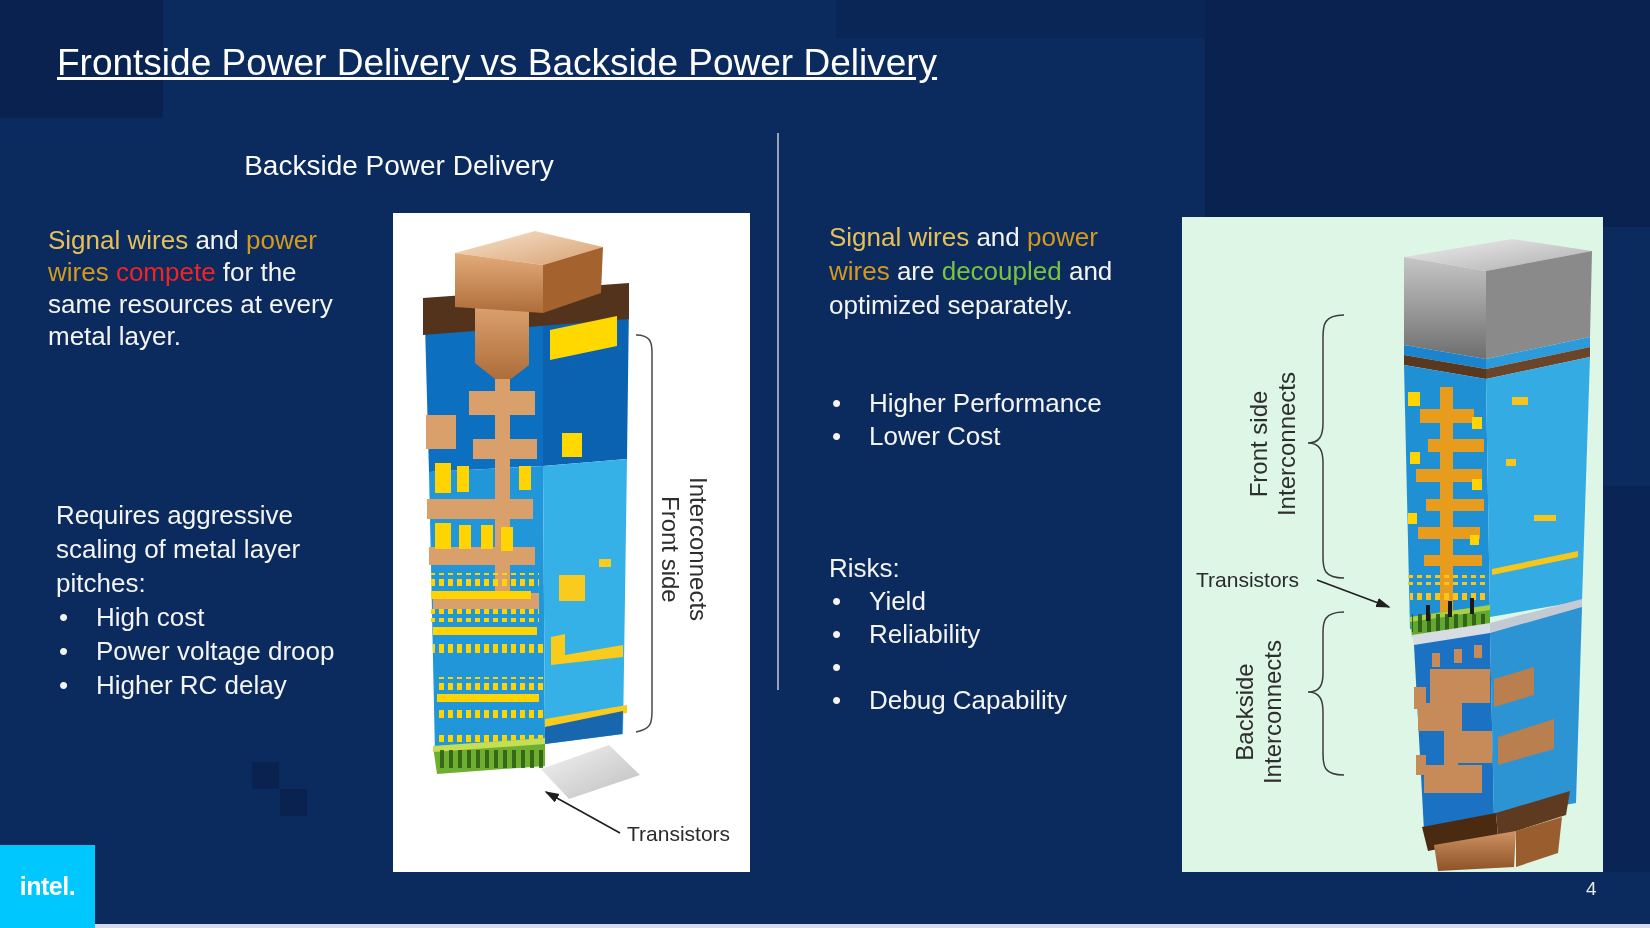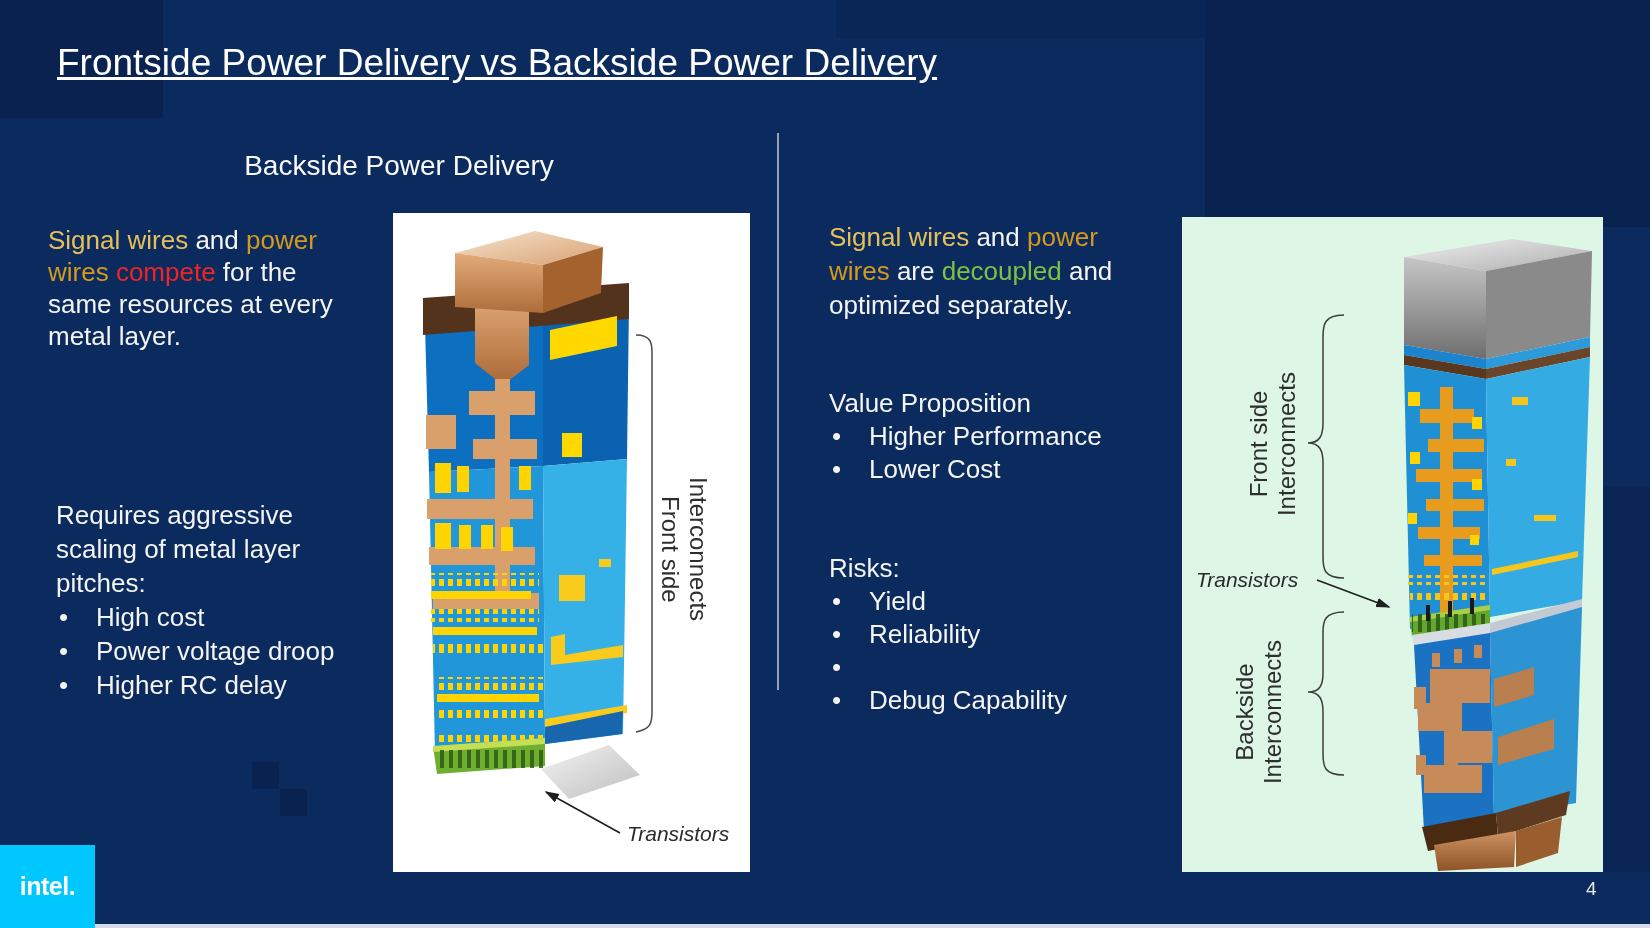--- a/index.html
+++ b/index.html
@@ -23,21 +23,21 @@
   .c-gold{color:var(--signal_gold,#E5C05A);}
   .c-amber{color:var(--power_amber,#D39A1E);}
   .c-red{color:var(--compete_red,#EE2524);}
   .c-green{color:var(--decoupled_green,#7CC142);}
   .brow{display:flex;}
   .bdot{width:37px;padding-left:3px;flex:none;}
   .panel{position:absolute;}
   .panel-white{left:393px;top:213px;width:357px;height:659px;background:var(--panel_white,#FFFFFF);}
   .panel-mint{left:1182px;top:217px;width:421px;height:655px;background:var(--panel_mint,#DDF6E6);}
   .panel-svg{position:absolute;left:0;top:0;width:100%;height:100%;}
-  .fig-label{position:absolute;color:#2B2B2B;font-size:21px;font-style:italic;}
+  .fig-label{position:absolute;color:#2B2B2B;font-size:21px;}
   .vlabel-cw{position:absolute;writing-mode:vertical-lr;text-align:center;color:#2E2E2E;font-size:24px;line-height:28px;}
   .vlabel-ccw{position:absolute;transform:rotate(-90deg);text-align:center;color:#2E2E2E;font-size:24px;line-height:28px;white-space:nowrap;}
   .logo{
     position:absolute;left:0;top:845px;width:95px;height:83px;background:var(--logo_cyan,#00C7FD);
     display:flex;align-items:center;justify-content:center;
   }
   .logo span{color:#fff;font-size:25px;font-weight:700;letter-spacing:-.5px;}
   .pagenum{position:absolute;left:1586px;top:878px;width:40px;font-size:19px;color:#E9E9E9;}
   .footer-strip{position:absolute;left:0;top:924px;width:1650px;height:4px;background:var(--footer_strip,#D5DAE8);}
 </style>
@@ -77,21 +77,20 @@
         <span class="bdot">•</span>
         <span>Higher RC delay</span>
       </div>
   </div>
 
   <div class="textblock" style="left:829px;top:220px;width:292px;line-height:34px">
     <span class="c-gold">Signal wires</span><span> and </span><span class="c-amber">power wires</span><span> are </span><span class="c-green">decoupled</span><span> and optimized separately.</span>
   </div>
 
   <div class="textblock" style="left:829px;top:387px;width:330px;line-height:33px">
-    <div>Value Proposition</div>
     <div class="brow">
         <span class="bdot">•</span>
         <span>Higher Performance</span>
       </div>
     <div class="brow">
         <span class="bdot">•</span>
         <span>Lower Cost</span>
       </div>
   </div>
 

